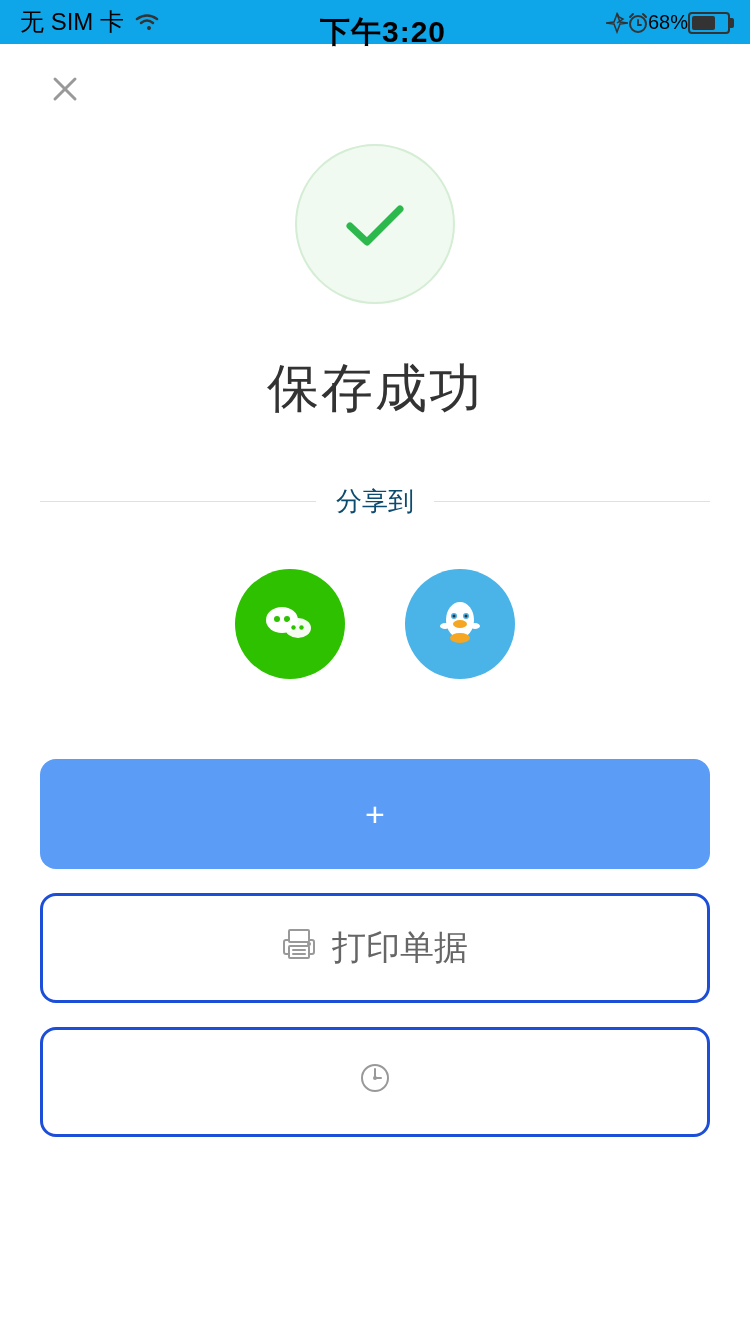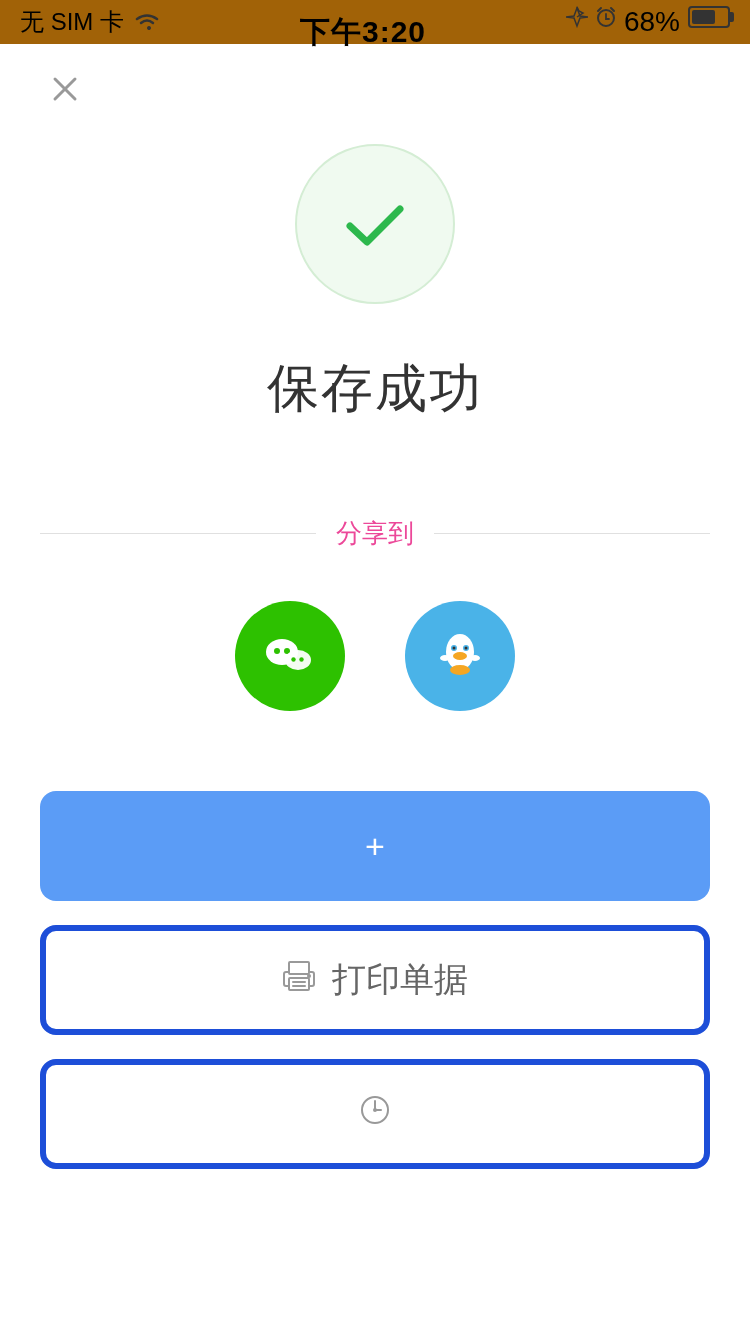--- a/index.html
+++ b/index.html
@@ -10,21 +10,21 @@
       background: #ffffff;
       font-family: -apple-system, 'PingFang SC', 'Helvetica Neue', sans-serif;
       display: flex;
       flex-direction: column;
     }
 
     
     .status-bar {
       width: 100%;
       height: 44px;
-      background: #a16207;
+      background: #0ea5e9;
       display: flex;
       align-items: center;
       justify-content: space-between;
       padding: 4px 20px;
       font-size: 26px;
       font-weight: 500;
     }
     .status-left {
       display: flex;
       align-items: center;
@@ -32,23 +32,22 @@
       font-size: 24px;
     }
     .status-center {
       font-size: 30px;
       font-weight: 600;
       letter-spacing: 1px;
       margin-top: 20px;
     }
     .status-right {
       display: flex;
-      align-items: flex-start;
-      gap: 8px;
-      font-size: 28px;
+      align-items: flex-end;
+      font-size: 20px;
     }
     .battery-icon {
       width: 42px;
       height: 22px;
       border: 2px solid #333;
       border-radius: 4px;
       position: relative;
       display: inline-flex;
       align-items: center;
       padding: 2px;
@@ -114,41 +113,41 @@
     .success-circle svg {
       width: 80px;
       height: 80px;
     }
 
     
     .title {
       font-size: 52px;
       font-weight: 500;
       color: #333333;
-      margin-bottom: 92px;
+      margin-bottom: 60px;
       letter-spacing: 2px;
       font-family: Liberation Serif, serif;
     }
 
     
     .share-divider {
       width: 100%;
       display: flex;
       align-items: center;
       gap: 20px;
       margin-bottom: 50px;
     }
     .divider-line {
       flex: 1;
       height: 1px;
       background: #e0e0e0;
     }
     .divider-label {
       font-size: 26px;
-      color: #ec4899;
+      color: #0c4a6e;
       white-space: nowrap;
     }
 
     
     .share-buttons {
       display: flex;
       gap: 60px;
       margin-bottom: 80px;
       justify-content: center;
     }
@@ -184,21 +183,21 @@
       border: none;
     }
     .action-btn-primary {
       background: #5b9cf6;
       color: #ffffff;
       font-weight: 400;
     }
     .action-btn-secondary {
       background: #ffffff;
       color: #666666;
-      border: 6px solid #1d4ed8;
+      border: 3px solid #1d4ed8;
       font-weight: 400;
     }
     .btn-icon {
       font-size: 34px;
       line-height: 1;
     }
   </style>
 </head>
 <body>
 

